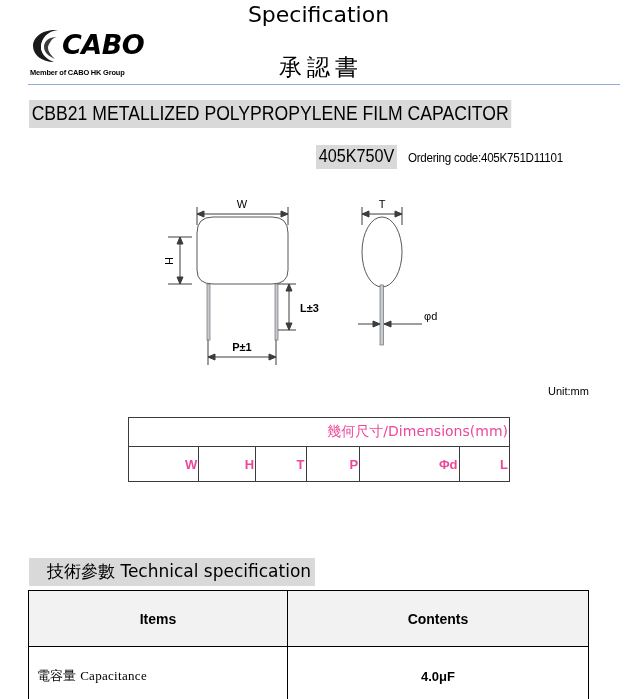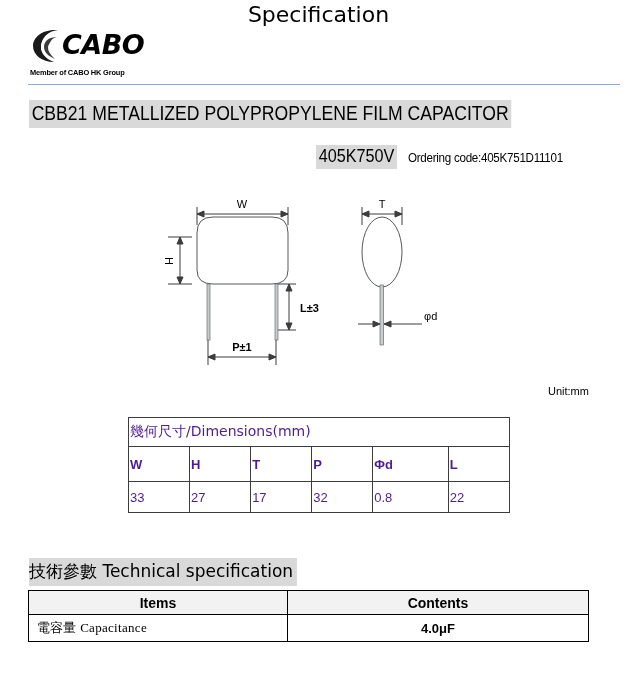--- a/index.html
+++ b/index.html
@@ -150,24 +150,24 @@
   
   .dim-table {
     position: absolute;
     left: 128px;
     top: 417px;
     width: 382px;
     border-collapse: collapse;
   }
   .dim-table td {
     border: 1px solid #3c3c3c;
-    text-align: left;
-    font-size: 13px;
-    font-family: "Liberation Sans", sans-serif;
-    color: #4c1d95;
+    text-align: right;
+    font-size: 13px;
+    font-family: "Liberation Sans", sans-serif;
+    color: #ec4899;
   }
   .dim-table .dim-head {
     height: 26px;
     font-size: 14px;
     font-family: "DejaVu Sans", sans-serif;
   }
   .dim-table .dim-label {
     height: 32px;
     font-weight: bold;
   }
@@ -177,37 +177,37 @@
 
   
   .tech-heading {
     position: absolute;
     left: 29px;
     top: 558px;
   }
   .tech-heading span {
     background: #d9d9d9;
     font-size: 17px;
-    padding: 2px 4px 3px 0;
+    padding: 2px 4px 3px 18px;
     display: inline-block;
     font-family: "DejaVu Sans", sans-serif;
   }
   .spec-table {
     position: absolute;
     left: 28px;
     top: 590px;
     width: 561px;
     border-collapse: collapse;
     table-layout: fixed;
   }
   .spec-table th,
   .spec-table td {
     border: 1px solid #000000;
     font-size: 13px;
-    padding: 0;
+    padding: 16px;
   }
   .spec-table th {
     background: #f2f2f2;
     height: 23px;
     font-size: 14px;
     font-weight: bold;
     font-family: "Liberation Sans", sans-serif;
   }
   .spec-table .col-item { width: 259px; }
   .spec-table td.item-cell {
@@ -230,20 +230,21 @@
     font-size: 13px;
     font-weight: bold;
   }
 </style>
 </head>
 <body>
 
 <div class="header">
 
   <div class="doc-title">Specification</div>
+  <div class="doc-title-cjk">承認書</div>
 
   <div class="logo-block">
     <span class="logo-mark">
       <svg width="48" height="40" viewBox="0 0 48 40">
         <path d="M30,4 C16,3 5,10 5,20 C5,29 14,36 26,36 C20,34 13,29 13,21 C13,12 20,5 30,4 Z" fill="#1a1a1a"></path>
         <path d="M30,9 C20,9 13,14 13,21 C13,27 18,32 26,34 C21,31 18,27 18,22 C18,15 23,10 30,9 Z" fill="#ffffff"></path>
         <path d="M29,11 C21,11 16,15 16,21 C16,26 20,30 27,33 C23,30 21,26 21,22 C21,16 24,12 29,11 Z" fill="#3c3c3c"></path>
         <path d="M28,14 C23,15 20,18 20,22 C20,25 22,28 26,31 C24,28 23,25 23,23 C23,19 25,16 28,14 Z" fill="#ffffff"></path>
       </svg>
     </span>
@@ -329,28 +330,20 @@
     <tr>
       <td class="dim-head" colspan="6">幾何尺寸/Dimensions(mm)</td>
     </tr>
     <tr>
       <td class="dim-label">W</td>
       <td class="dim-label">H</td>
       <td class="dim-label">T</td>
       <td class="dim-label">P</td>
       <td class="dim-label">Φd</td>
       <td class="dim-label">L</td>
-    </tr>
-    <tr>
-      <td class="dim-value">33</td>
-      <td class="dim-value">27</td>
-      <td class="dim-value">17</td>
-      <td class="dim-value">32</td>
-      <td class="dim-value">0.8</td>
-      <td class="dim-value">22</td>
     </tr>
   </tbody>
 </table>
 
 <div class="tech-heading">
   <span>技術參數 Technical specification</span>
 </div>
 
 <table class="spec-table">
   <colgroup>

